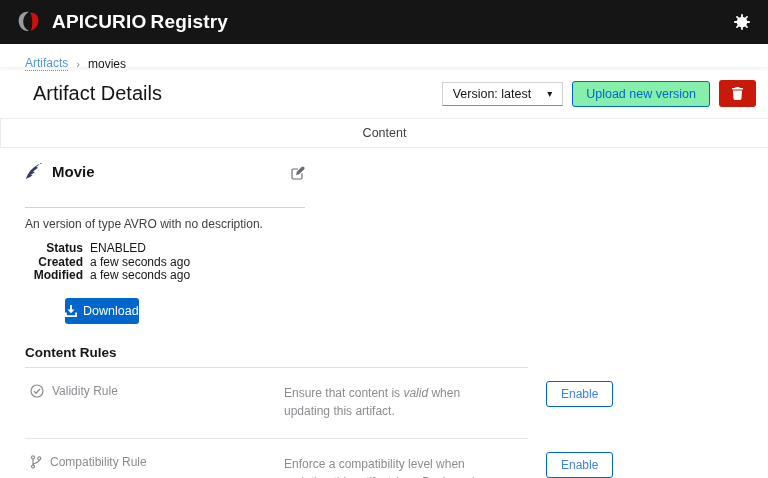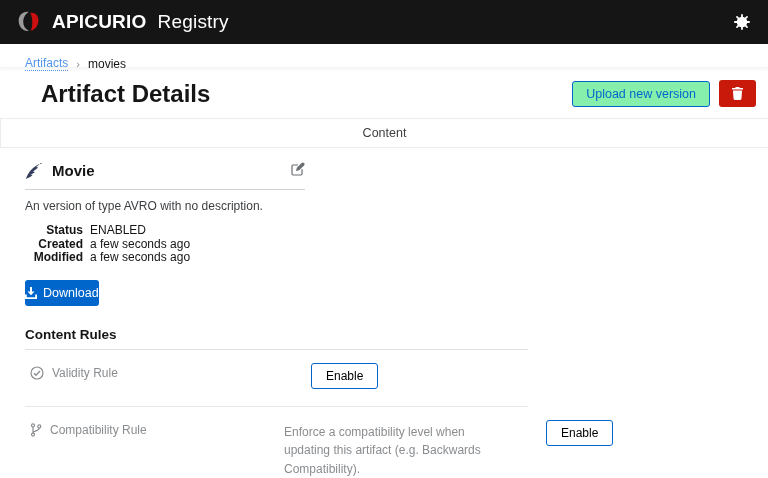--- a/index.html
+++ b/index.html
@@ -7,70 +7,70 @@
   body {
     width:768px; height:478px; overflow:hidden;
     background:#fff; color:#151515;
     font-family:"Liberation Sans", sans-serif;
   }
   
   .masthead { height:44px; background:#151515; display:flex; align-items:center; padding:0 16px; }
   .brand { display:flex; align-items:center; gap:9px; }
   .brand-text { color:#fff; font-size:19px; letter-spacing:.2px; }
   .brand-text .bold { font-weight:700; }
-  .brand-text .reg { font-weight:400; margin-left:11px;text-align:right; }
+  .brand-text .reg { font-weight:700; margin-left:4px;text-align:right; }
   .masthead-right { margin-left:auto; display:flex; align-items:center; }
   .gear-btn { background:none; border:none; padding:2px; cursor:pointer; display:flex; }
   
   .breadcrumb { height:24px; display:flex; align-items:center; gap:8px; padding:16px 0 0 25px;
     font-size:12px; border-bottom:1px solid #f4f4f4; box-shadow:0 2px 3px rgba(3,3,3,.04); }
   .crumb-link { color:#5195e8; text-decoration:none; border-bottom:1px dotted #5195e8; cursor:pointer; }
   .crumb-sep { color:#8a8d90; font-size:11px; }
   .crumb-current { color:#151515; }
   
   .page-header { display:flex; align-items:center; padding:13px 12px 12px 25px; height:50px; }
-  .page-title { font-size:24px; font-weight:700; margin:16px; }
+  .page-title { font-size:20px; font-weight:400; margin:8px; }
   .header-controls { margin-left:auto; display:flex; align-items:center; gap:9px; }
   .version-select { display:flex; align-items:center; gap:16px; background:#fff;
     border:1px solid #d2d2d2; border-bottom-color:#8a8d90; padding:4px 10px 4px 10px;
     font-size:12.5px; cursor:pointer; color:#151515; font-family:inherit; }
   .caret { font-size:10px; color:#151515; }
   .btn-upload { background:#86efac; color:#0066cc; border:1px solid #0066cc; border-radius:3px;
     padding:5px 13px; font-size:12.5px; cursor:pointer; font-family:inherit; }
   .btn-delete { background:#c9190b; border:none; border-radius:3px; width:37px; height:27px;
     display:flex; align-items:center; justify-content:center; cursor:pointer; }
   
   .tabs { display:flex; height:30px; }
   .tab { flex:1; display:flex; align-items:center; justify-content:center;
     font-size:12.5px; cursor:pointer; background:#fff; }
   .tab.active { border-top:3px solid #1467cc; color:#2b82e0; }
   .tab.inactive { border:1px solid #ececec; border-right:none; color:#404040; }
   
   .panel { padding:14px 0 0 25px; }
-  .artifact-head { width:280px; display:flex; align-items:flex-start; gap:9px;
-    border-bottom:1px solid #d2d2d2; padding-bottom:9px; }
+  .artifact-head { width:280px; display:flex; align-items:flex-end; gap:9px;
+    border-bottom:1px solid #d2d2d2; padding-bottom:27px; }
   .artifact-name { font-size:15px; font-weight:700; }
   .edit-btn { margin-left:auto; background:none; border:none; padding:0; cursor:pointer; display:flex; }
   .artifact-desc { font-size:12px; color:#3c3f42; margin:9px 0 11px; }
   .meta-row { display:flex; font-size:12px; line-height:13.5px; }
   .meta-label { width:58px; text-align:right; font-weight:700; margin-right:7px; }
   .btn-download { margin-top:15px; background:#0066cc; color:#fff; border:none; border-radius:3px;
     padding:6px 0; font-size:12.5px; display:inline-flex; align-items:center; gap:6px;
-    cursor:pointer; font-family:inherit; }
+    cursor:pointer; font-family:inherit;margin-left:40px; }
   
   .rules { width:503px; }
   .rules-title { font-size:13.5px; font-weight:700; margin:21px 0 0; padding-bottom:7px;
     border-bottom:1px solid #e0e0e0; }
   .rule-row { display:grid; grid-template-columns:227px 203px 1fr;
     padding:13px 0 17px; border-bottom:1px solid #e8e8e8; color:#8a8d90; font-size:12px;gap:32px; }
   .rule-name { display:flex; align-items:flex-start; gap:8px; padding-left:5px; padding-top:3px; }
   .rule-desc { line-height:1.55; padding-top:3px; }
   .rule-desc em { font-style:italic; }
   .rule-action { justify-self:start; padding-left:27px; }
-  .btn-enable { background:#fff; color:#000000; border:1px solid #0066cc; border-radius:3px;
+  .btn-enable { background:#fff; color:#3b82f6; border:1px solid #0066cc; border-radius:3px;
     padding:5px 14px; font-size:12px; cursor:pointer; font-family:inherit; }
   .icon { display:inline-flex; flex:none; }
 </style>
 </head>
 <body>
 
 <header class="masthead">
   <div class="brand">
     <span class="icon">
       <svg width="27" height="27" viewBox="0 0 28 28">
@@ -99,20 +99,24 @@
 
 <nav class="breadcrumb">
   <a class="crumb-link">Artifacts</a>
   <span class="crumb-sep">›</span>
   <span class="crumb-current">movies</span>
 </nav>
 
 <div class="page-header">
   <h1 class="page-title">Artifact Details</h1>
   <div class="header-controls">
+    <button class="version-select">
+      <span>Version: latest</span>
+      <span class="caret">▾</span>
+    </button>
     <button class="btn-upload">Upload new version</button>
     <button class="btn-delete">
       <span class="icon">
         <svg width="11" height="13" viewBox="0 0 12 14" fill="#fff">
           <path d="M4.2 0h3.6l.9 1.1H12v1.4H0V1.1h3.3L4.2 0zM1 3.6h10l-.7 9.1c-.06.75-.65 1.3-1.35 1.3H3.05c-.7 0-1.29-.55-1.35-1.3L1 3.6z"></path>
         </svg>
       </span>
     </button>
   </div>
 </div>
@@ -174,20 +178,21 @@
     <div class="rule-row">
       <div class="rule-name">
         <span class="icon">
           <svg width="14" height="14" viewBox="0 0 14 14">
             <circle cx="7" cy="7" r="6" fill="none" stroke="#8a8d90" stroke-width="1.2"></circle>
             <path fill="none" stroke="#8a8d90" stroke-width="1.3" d="M4 7.2l2 2 4-4.2"></path>
           </svg>
         </span>
         <span>Validity Rule</span>
       </div>
+      <div class="rule-desc"><span>Ensure that content is </span><em>valid</em><span> when updating this artifact.</span></div>
       <div class="rule-action">
         <button class="btn-enable">Enable</button>
       </div>
     </div>
 
     <div class="rule-row">
       <div class="rule-name">
         <span class="icon">
           <svg width="12" height="14" viewBox="0 0 12 14">
             <g fill="none" stroke="#8a8d90" stroke-width="1.2">

